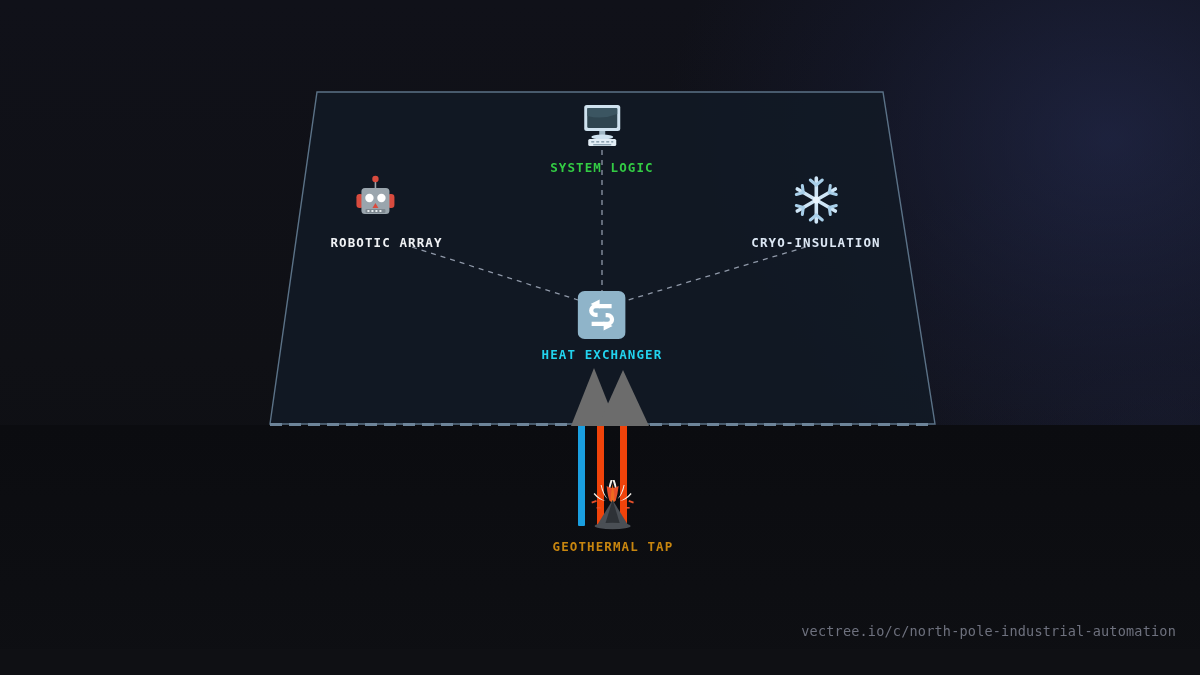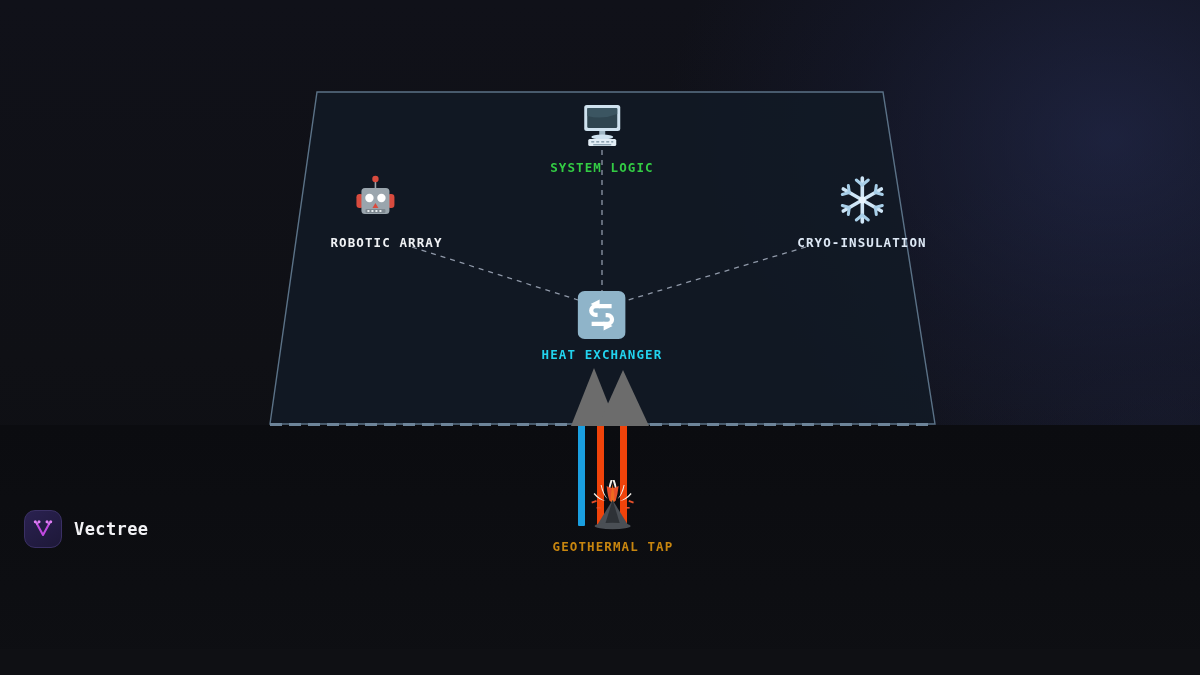--- a/index.html
+++ b/index.html
@@ -195,21 +195,21 @@
           <rect x="17" y="35" width="2" height="2"></rect>
             <rect x="21" y="35" width="2" height="2"></rect>
           <rect x="25" y="35" width="2" height="2"></rect>
             <rect x="29" y="35" width="2" height="2"></rect>
         </g>
       </svg>
     </div>
     <div class="label" style="color:#f0f2f5;padding-left:23px;">ROBOTIC ARRAY</div>
   </div>
 
-  <div class="node" style="left:862px; top:172px;">
+  <div class="node" style="left:816px; top:172px;">
     <div class="icon-wrap">
       <svg width="52" height="52" viewBox="0 0 52 52">
         <g stroke="#cfe6f7" stroke-width="3.6" stroke-linecap="round">
           <line x1="26" y1="4" x2="26" y2="48"></line>
           <line x1="7" y1="15" x2="45" y2="37"></line>
           <line x1="45" y1="15" x2="7" y2="37"></line>
         </g>
         <g stroke="#a8cfe9" stroke-width="3" stroke-linecap="round">
           <line x1="26" y1="11" x2="20" y2="6"></line>
             <line x1="26" y1="11" x2="32" y2="6"></line>
@@ -263,32 +263,17 @@
           <rect x="43" y="31" width="4" height="1.6"></rect>
         </g>
         <polygon points="30,24 46,50 14,50" fill="#4a4f55"></polygon>
         <polygon points="30,24 38,50 22,50" fill="#2e3237"></polygon>
         <ellipse cx="30" cy="50" rx="18" ry="3.2" fill="#4a4f55"></ellipse>
       </svg>
     </div>
     <div class="label" style="color:#c8860f; margin-top:9px;">GEOTHERMAL TAP</div>
   </div>
 
-  <div class="brand">
-    <div class="brand-mark">
-      <svg width="22" height="22" viewBox="0 0 22 22">
-        <path d="M5 6 L11 17 L17 6" stroke="#c04ae0" stroke-width="2.1" fill="none" stroke-linecap="round" stroke-linejoin="round"></path>
-        <line x1="5" y1="6" x2="3.5" y2="4" stroke="#d36ef0" stroke-width="1.6" stroke-linecap="round"></line>
-        <line x1="5" y1="6" x2="6.8" y2="4" stroke="#d36ef0" stroke-width="1.6" stroke-linecap="round"></line>
-        <line x1="17" y1="6" x2="18.5" y2="4" stroke="#d36ef0" stroke-width="1.6" stroke-linecap="round"></line>
-        <line x1="17" y1="6" x2="15.2" y2="4" stroke="#d36ef0" stroke-width="1.6" stroke-linecap="round"></line>
-        <circle cx="3.3" cy="3.7" r="1.5" fill="#e07ef5"></circle>
-        <circle cx="7.0" cy="3.7" r="1.5" fill="#e07ef5"></circle>
-        <circle cx="15.0" cy="3.7" r="1.5" fill="#e07ef5"></circle>
-        <circle cx="18.7" cy="3.7" r="1.5" fill="#e07ef5"></circle>
-      </svg>
-    </div>
-    <div class="brand-name">Vectree</div>
-  </div>
-
-
+
+
+  <div class="url">vectree.io/c/north-pole-industrial-automation</div>
 
 </div>
 
 </body></html>

